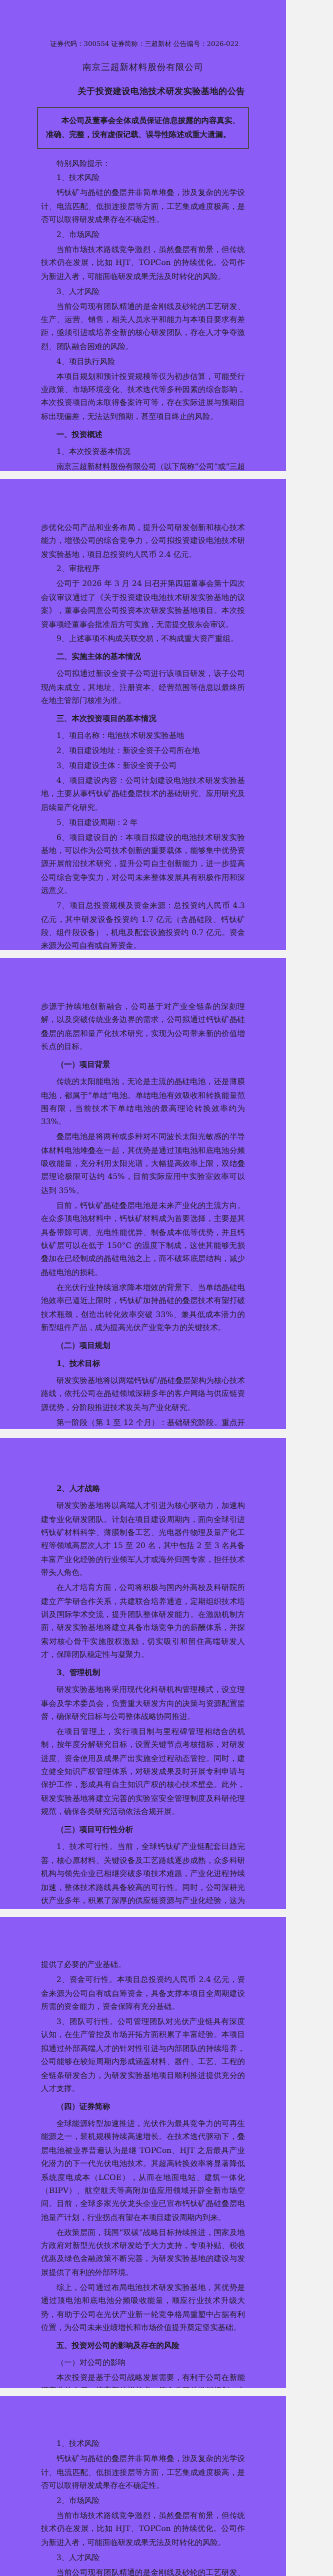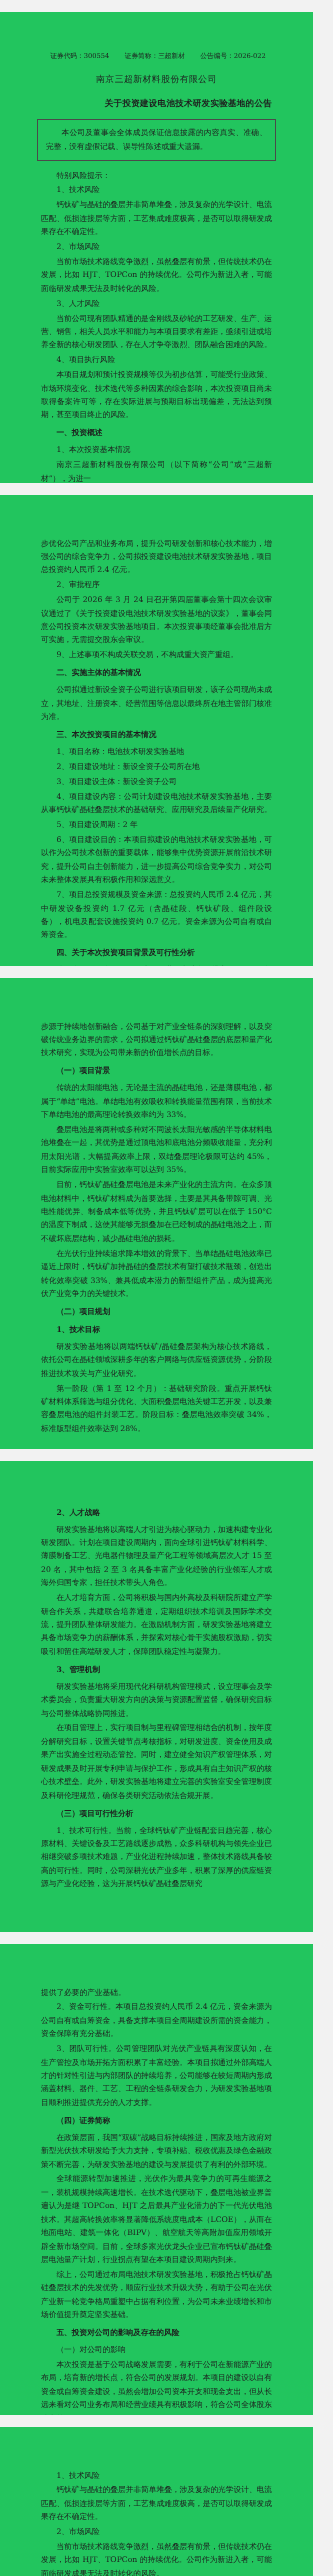--- a/index.html
+++ b/index.html
@@ -4,28 +4,27 @@
 <style>
   html, body { margin: 0; padding: 0; }
   body {
     width: 333px;
     background: #f2f2f2;
     font-family: "DejaVu Serif", "Liberation Serif", serif;
     color: #1e1e1e;
   }
   .doc { width: 333px; }
   .page {
-    width: 313px;
+    width: 286px;
     height: 471px;
     box-sizing: border-box;
-    background: #22c55e;
+    background: #8b5cf6;
     padding: 40px 41px 0 41px;
     margin-bottom: 8.2px;
     overflow: hidden;
-    margin-top: 12px;
   }
   .page:last-child { margin-bottom: 10.3px; }
 
   .meta-row {
     display: flex;
     justify-content: space-between;
     align-items: baseline;
     font-size: 6.7px;
     padding: 0 6.2px 0 9.3px;
     margin-bottom: 13.4px;
@@ -42,21 +41,21 @@
     text-align: right;
     font-weight: bold;
     font-size: 8.5px;
     margin: 11.3px 0 9.3px 0;
     letter-spacing: 0.3px;
   }
   .notice-box {
     border: 0.5px solid #4a4a4a;
     margin: 0 -4.1px 7.2px -4.1px;
     padding: 6.2px 8.2px;
-    font-weight: normal;
+    font-weight: bold;
     font-size: 7.7px;
     line-height: 14px;
     text-indent: 2em;
     text-align: justify;
   }
   .para, .heading-1, .heading-2, .heading-3 {
     font-size: 7.7px;
     line-height: 13.4px;
     margin: 1.5px 0;
     text-align: justify;
@@ -101,21 +100,21 @@
       <div class="para">9、上述事项不构成关联交易，不构成重大资产重组。</div>
       <div class="heading-1">二、实施主体的基本情况</div>
       <div class="para">公司拟通过新设全资子公司进行该项目研发，该子公司现尚未成立，其地址、注册资本、经营范围等信息以最终所在地主管部门核准为准。</div>
       <div class="heading-1">三、本次投资项目的基本情况</div>
       <div class="para">1、项目名称：电池技术研发实验基地</div>
       <div class="para">2、项目建设地址：新设全资子公司所在地</div>
       <div class="para">3、项目建设主体：新设全资子公司</div>
       <div class="para">4、项目建设内容：公司计划建设电池技术研发实验基地，主要从事钙钛矿晶硅叠层技术的基础研究、应用研究及后续量产化研究。</div>
       <div class="para">5、项目建设周期：2 年</div>
       <div class="para">6、项目建设目的：本项目拟建设的电池技术研发实验基地，可以作为公司技术创新的重要载体，能够集中优势资源开展前沿技术研究，提升公司自主创新能力，进一步提高公司综合竞争实力，对公司未来整体发展具有积极作用和深远意义。</div>
-      <div class="para">7、项目总投资规模及资金来源：总投资约人民币 2.4 亿元，其中研发设备投资约 1.7 亿元（含晶硅段、钙钛矿段、组件段设备），机电及配套设施投资约 0.7 亿元。资金来源为公司自有或自筹资金。</div>
+      <div class="para">7、项目总投资规模及资金来源：总投资约人民币 4.3 亿元，其中研发设备投资约 1.7 亿元（含晶硅段、钙钛矿段、组件段设备），机电及配套设施投资约 0.7 亿元。资金来源为公司自有或自筹资金。</div>
       <div class="heading-1">四、关于本次投资项目背景及可行性分析</div>
       <div class="para">公司自 2009 年开始研发光伏行业用电镀金刚线产品，2012 年形成规模销售，是光伏产业的深度参与者和支持者。作为一家高新技术企业，我们深信技术的进</div>
     </div>
     <div class="page">
       <div class="para no-indent">步源于持续地创新融合，公司基于对产业全链条的深刻理解，以及突破传统业务边界的需求，公司拟通过钙钛矿晶硅叠层的底层和量产化技术研究，实现为公司带来新的价值增长点的目标。</div>
       <div class="heading-2">（一）项目背景</div>
       <div class="para">传统的太阳能电池，无论是主流的晶硅电池，还是薄膜电池，都属于“单结”电池。单结电池有效吸收和转换能量范围有限，当前技术下单结电池的最高理论转换效率约为 33%。</div>
       <div class="para">叠层电池是将两种或多种对不同波长太阳光敏感的半导体材料电池堆叠在一起，其优势是通过顶电池和底电池分频吸收能量，充分利用太阳光谱，大幅提高效率上限，双结叠层理论极限可达约 45%，目前实际应用中实验室效率可以达到 35%。</div>
       <div class="para">目前，钙钛矿晶硅叠层电池是未来产业化的主流方向。在众多顶电池材料中，钙钛矿材料成为首要选择，主要是其具备带隙可调、光电性能优异、制备成本低等优势，并且钙钛矿层可以在低于 150°C 的温度下制成，这使其能够无损叠加在已经制成的晶硅电池之上，而不破坏底层结构，减少晶硅电池的损耗。</div>
       <div class="para">在光伏行业持续追求降本增效的背景下、当单结晶硅电池效率已逼近上限时，钙钛矿加持晶硅的叠层技术有望打破技术瓶颈，创造出转化效率突破 33%、兼具低成本潜力的新型组件产品，成为提高光伏产业竞争力的关键技术。</div>
@@ -132,23 +131,23 @@
       <div class="para">研发实验基地将采用现代化科研机构管理模式，设立理事会及学术委员会，负责重大研发方向的决策与资源配置监督，确保研究目标与公司整体战略协同推进。</div>
       <div class="para">在项目管理上，实行项目制与里程碑管理相结合的机制，按年度分解研究目标，设置关键节点考核指标，对研发进度、资金使用及成果产出实施全过程动态管控。同时，建立健全知识产权管理体系，对研发成果及时开展专利申请与保护工作，形成具有自主知识产权的核心技术壁垒。此外，研发实验基地将建立完善的实验室安全管理制度及科研伦理规范，确保各类研究活动依法合规开展。</div>
       <div class="heading-2">（三）项目可行性分析</div>
       <div class="para">1、技术可行性。当前，全球钙钛矿产业链配套日趋完善，核心原材料、关键设备及工艺路线逐步成熟，众多科研机构与领先企业已相继突破多项技术难题，产业化进程持续加速，整体技术路线具备较高的可行性。同时，公司深耕光伏产业多年，积累了深厚的供应链资源与产业化经验，这为开展钙钛矿晶硅叠层研究</div>
     </div>
     <div class="page">
       <div class="para no-indent">提供了必要的产业基础。</div>
       <div class="para">2、资金可行性。本项目总投资约人民币 2.4 亿元，资金来源为公司自有或自筹资金，具备支撑本项目全周期建设所需的资金能力，资金保障有充分基础。</div>
       <div class="para">3、团队可行性。公司管理团队对光伏产业链具有深度认知，在生产管控及市场开拓方面积累了丰富经验。本项目拟通过外部高端人才的针对性引进与内部团队的持续培养，公司能够在较短周期内形成涵盖材料、器件、工艺、工程的全链条研发合力，为研发实验基地项目顺利推进提供充分的人才支撑。</div>
       <div class="heading-2">（四）证券简称</div>
+      <div class="para">全球能源转型加速推进，光伏作为最具竞争力的可再生能源之一，装机规模持续高速增长。在技术迭代驱动下，叠层电池被业界普遍认为是继 TOPCon、HJT 之后最具产业化潜力的下一代光伏电池技术。其超高转换效率将显著降低系统度电成本（LCOE），从而在地面电站、建筑一体化（BIPV）、航空航天等高附加值应用领域开辟全新市场空间。目前，全球多家光伏龙头企业已宣布钙钛矿晶硅叠层电池量产计划，行业拐点有望在本项目建设周期内到来。</div>
       <div class="para">在政策层面，我国“双碳”战略目标持续推进，国家及地方政府对新型光伏技术研发给予大力支持，专项补贴、税收优惠及绿色金融政策不断完善，为研发实验基地的建设与发展提供了有利的外部环境。</div>
-      <div class="para">全球能源转型加速推进，光伏作为最具竞争力的可再生能源之一，装机规模持续高速增长。在技术迭代驱动下，叠层电池被业界普遍认为是继 TOPCon、HJT 之后最具产业化潜力的下一代光伏电池技术。其超高转换效率将显著降低系统度电成本（LCOE），从而在地面电站、建筑一体化（BIPV）、航空航天等高附加值应用领域开辟全新市场空间。目前，全球多家光伏龙头企业已宣布钙钛矿晶硅叠层电池量产计划，行业拐点有望在本项目建设周期内到来。</div>
-      <div class="para">综上，公司通过布局电池技术研发实验基地，积极抢占钙钛矿晶硅叠层技术的先发优势，顺应行业技术升级大势，有助于公司在光伏产业新一轮竞争格局重塑中占据有利位置，为公司未来业绩增长和市场价值提升奠定坚实基础。</div>
+      <div class="para">综上，公司通过布局电池技术研发实验基地，其优势是通过顶电池和底电池分频吸收能量，顺应行业技术升级大势，有助于公司在光伏产业新一轮竞争格局重塑中占据有利位置，为公司未来业绩增长和市场价值提升奠定坚实基础。</div>
       <div class="heading-1">五、投资对公司的影响及存在的风险</div>
       <div class="para">（一）对公司的影响</div>
       <div class="para">本次投资是基于公司战略发展需要，有利于公司在新能源产业的布局，培育新的增长点，符合公司的发展规划。本项目的建设以自有资金或自筹资金建设，虽然会增加公司资本开支和现金支出，但从长远来看对公司业务布局和经营业绩具有积极影响，符合公司全体股东的利益。</div>
       <div class="para">（二）存在的风险</div>
     </div>
     <div class="page">
       <div class="para">1、技术风险</div>
       <div class="para">钙钛矿与晶硅的叠层并非简单堆叠，涉及复杂的光学设计、电流匹配、低损连接层等方面，工艺集成难度极高，是否可以取得研发成果存在不确定性。</div>
       <div class="para">2、市场风险</div>
       <div class="para">当前市场技术路线竞争激烈，虽然叠层有前景，但传统技术仍在发展，比如 HJT、TOPCon 的持续优化。公司作为新进入者，可能面临研发成果无法及时转化的风险。</div>

